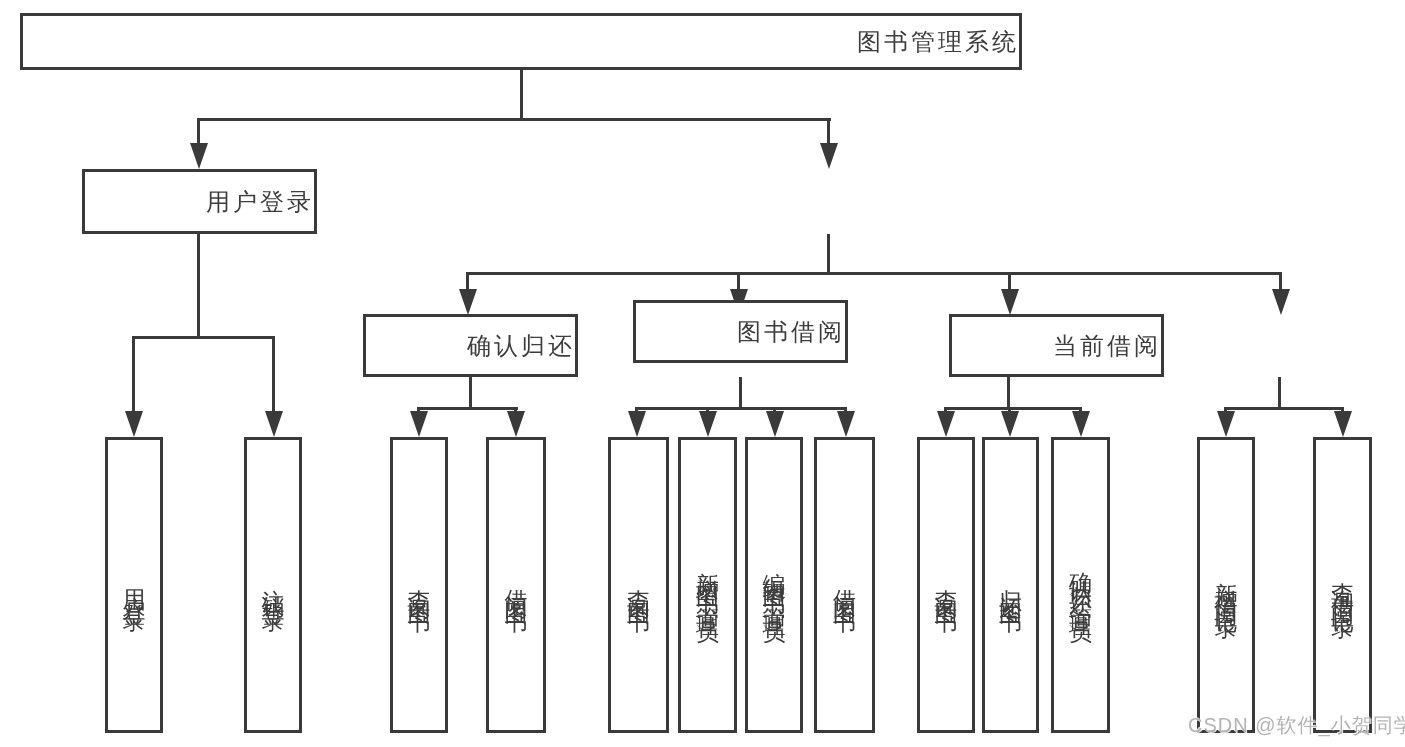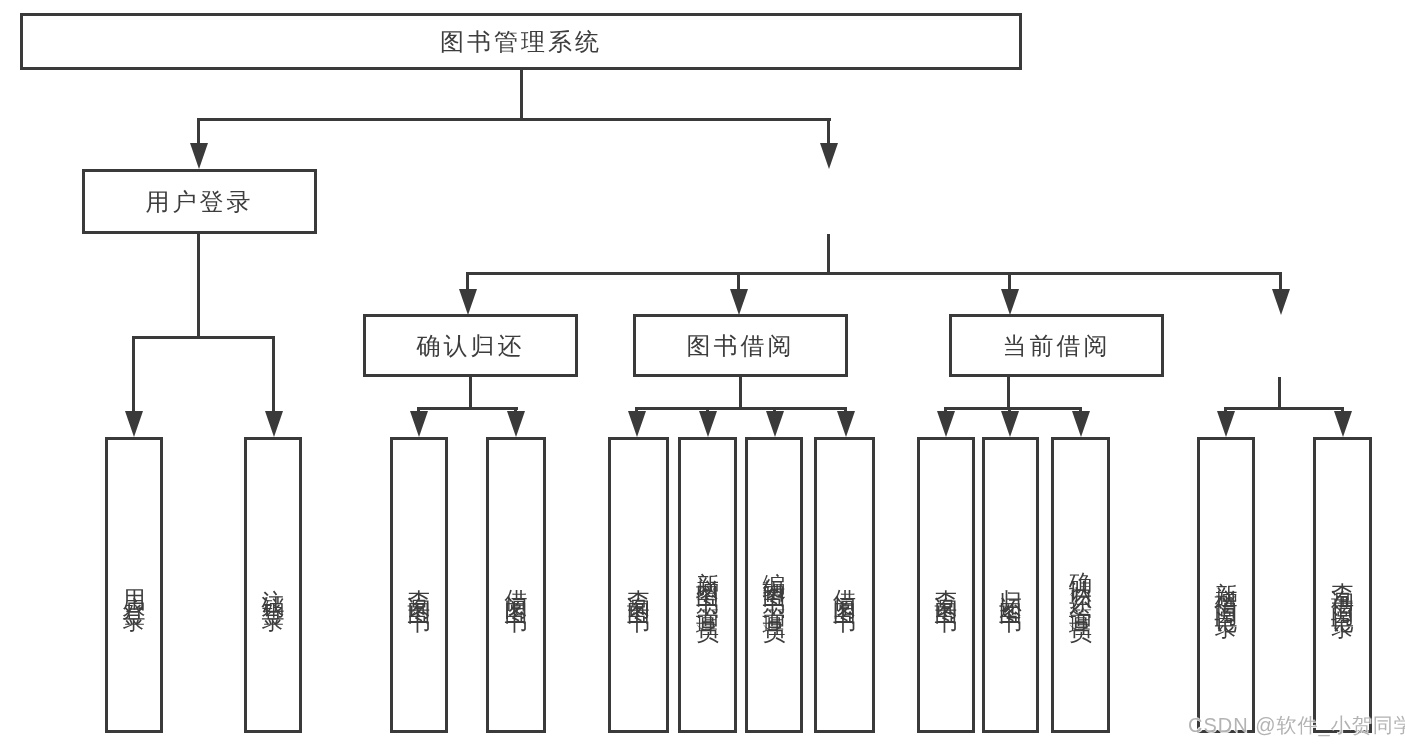--- a/index.html
+++ b/index.html
@@ -11,21 +11,21 @@
   body{font-family:"Liberation Sans","DejaVu Sans",sans-serif;}
   .canvas{
     position:relative;width:1405px;height:747px;background:#ffffff;overflow:hidden;
   }
   .box{
     position:absolute;box-sizing:border-box;background:#ffffff;
     border:3px solid var(--line);
     display:flex;align-items:center;justify-content:center;
     color:var(--text);
   }
-  .hbox{font-size:24px;letter-spacing:3px;white-space:nowrap;}
+  .hbox{font-size:24px;letter-spacing:3px;white-space:nowrap;justify-content:flex-end;}
   .vbox{
     writing-mode:vertical-rl;text-orientation:mixed;
     font-size:23px;letter-spacing:7px;line-height:1;
   }
   .vline{position:absolute;width:3px;background:var(--line);}
   .hline{position:absolute;height:3px;background:var(--line);}
   .arrowhead{
     position:absolute;width:0;height:0;
     border-left:9px solid transparent;border-right:9px solid transparent;
     border-top:26px solid var(--line);
@@ -71,21 +71,21 @@
   <div class="vline" style="left:737px;top:272px;height:20px"></div>
   <div class="arrowhead" style="left:730px;top:289px"></div>
   <div class="vline" style="left:1008px;top:272px;height:20px"></div>
   <div class="arrowhead" style="left:1001px;top:289px"></div>
   <div class="vline" style="left:1279px;top:272px;height:20px"></div>
   <div class="arrowhead" style="left:1272px;top:289px"></div>
 
   <div class="box hbox" style="left:363px;top:314px;width:215px;height:63px">
     <span>确认归还</span>
   </div>
-  <div class="box hbox" style="left:633px;top:314px;width:215px;height:63px">
+  <div class="box hbox" style="left:633px;top:300px;width:215px;height:63px">
     <span>图书借阅</span>
   </div>
   <div class="box hbox" style="left:949px;top:314px;width:215px;height:63px">
     <span>当前借阅</span>
   </div>
 
   <div class="vline" style="left:469px;top:377px;height:33px"></div>
   <div class="hline" style="left:417px;top:407px;width:101px"></div>
   <div class="vline" style="left:417px;top:407px;height:7px"></div>
   <div class="arrowhead" style="left:410px;top:411px"></div>

